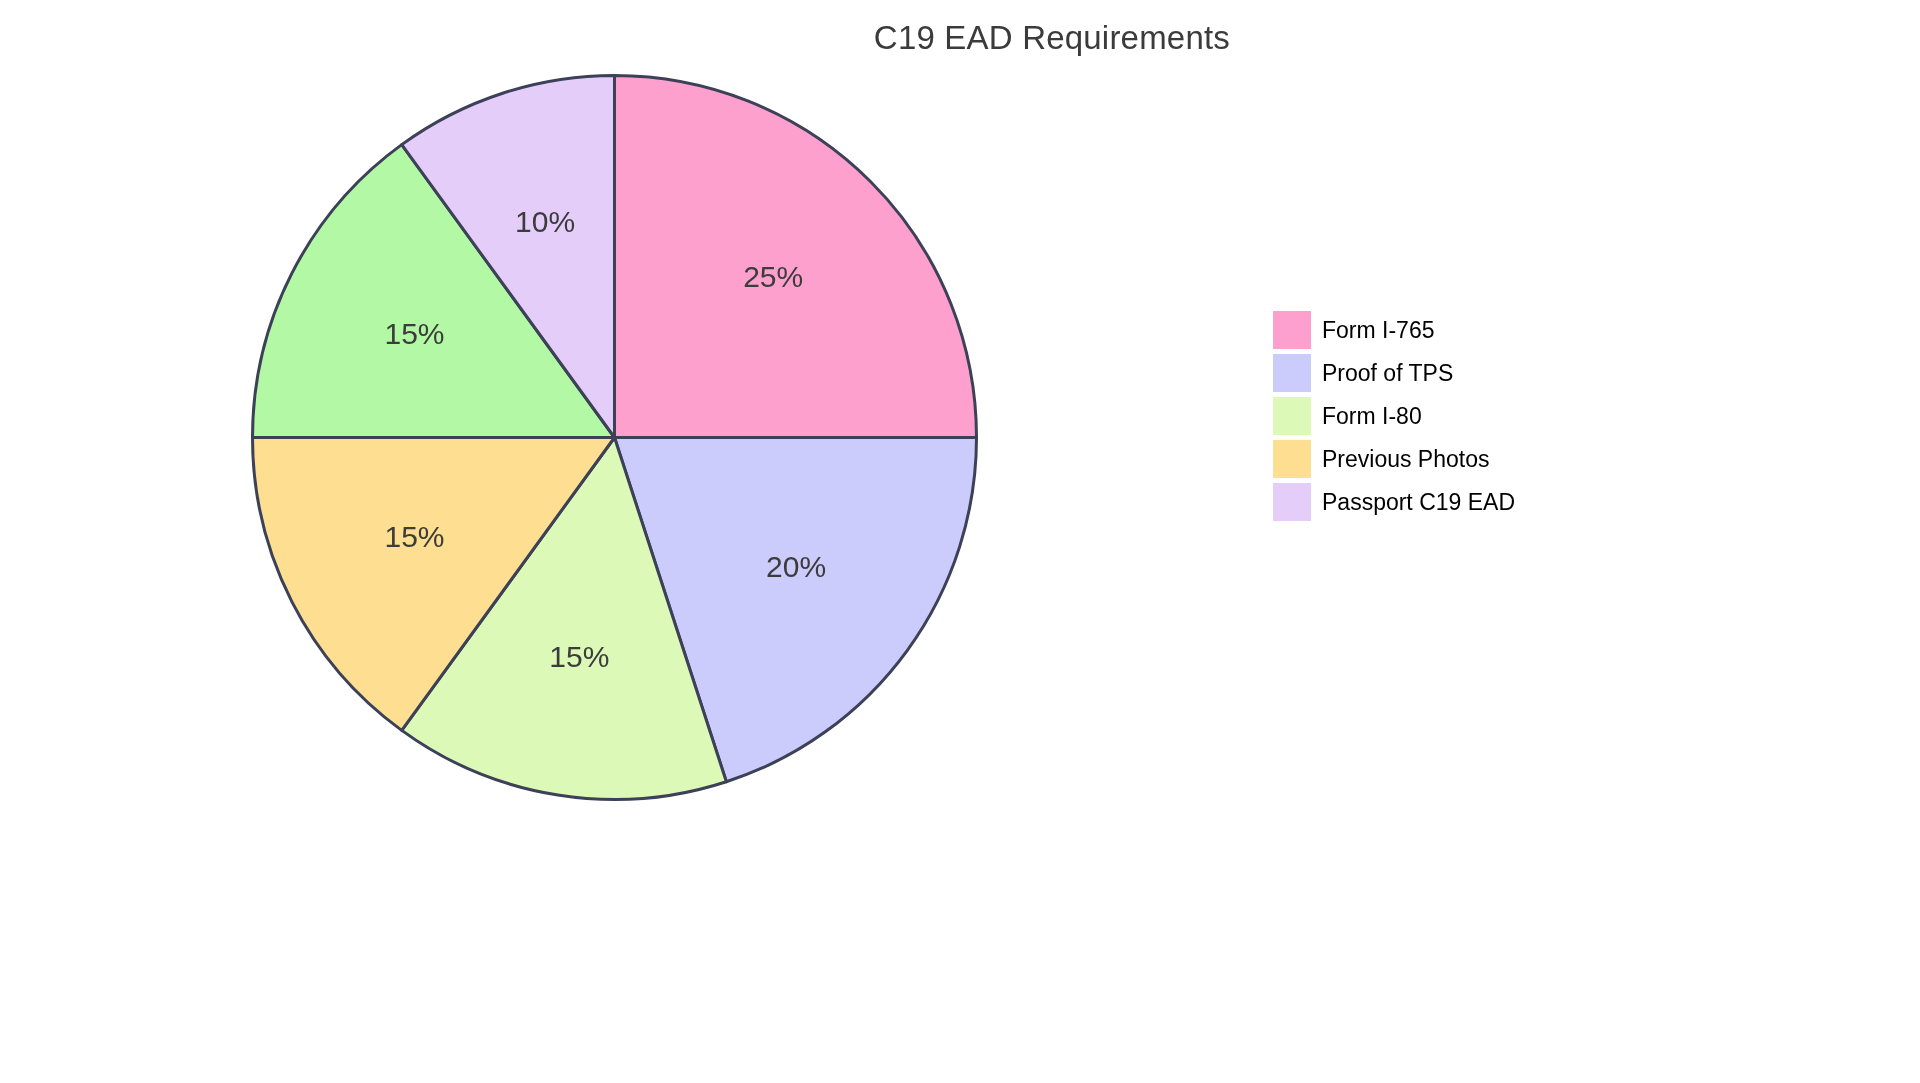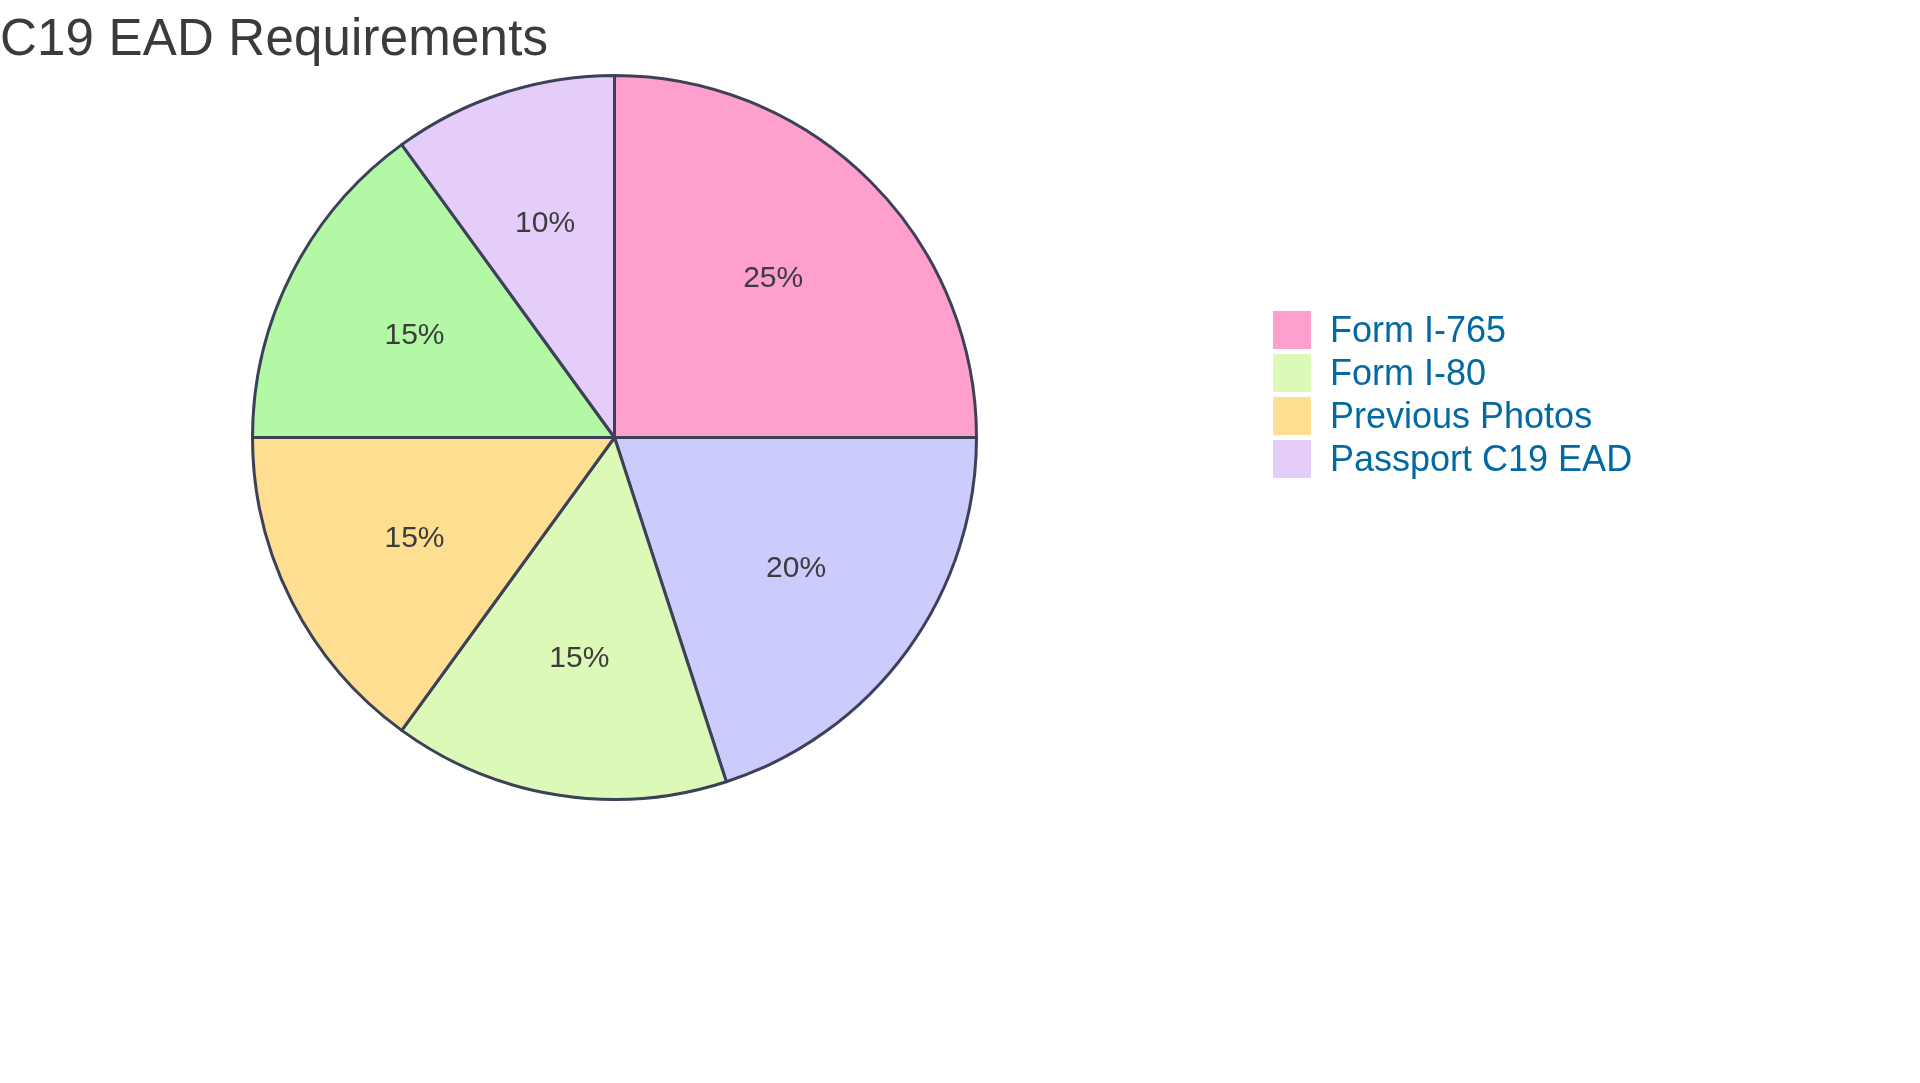--- a/index.html
+++ b/index.html
@@ -25,22 +25,22 @@
     height: 1083px;
     background: #ffffff;
   }
 
   
   #chart-title {
     position: absolute;
     left: 0;
     top: 10px;
     width: 1230px;
-    text-align: left;
-    font-size: 51px;
+    text-align: right;
+    font-size: 33px;
     font-weight: 400;
     letter-spacing: 0.2px;
     color: #3b3b3b;
     line-height: 56px;
     white-space: nowrap;
   }
 
   
   #pie-area {
     position: absolute;
@@ -79,24 +79,24 @@
     align-items: center;
     height: 43px;
   }
   .legend-swatch {
     width: 38px;
     height: 38px;
     flex: 0 0 38px;
     border: 0 solid transparent;
   }
   .legend-label {
-    margin-left: 19px;
-    font-size: 36px;
+    margin-left: 11px;
+    font-size: 23px;
     line-height: 34px;
-    color: #0369a1;
+    color: #000000;
     white-space: nowrap;
   }
 </style>
 </head>
 <body>
 
 <div id="chart-root">
 
   <div id="chart-title">C19 EAD Requirements</div>
 
@@ -120,20 +120,24 @@
         </g>
     </svg>
   </div>
 
   <div id="legend">
       <div class="legend-item">
         <span class="legend-swatch" style="background: rgb(253, 160, 205);"></span>
         <span class="legend-label">Form I-765</span>
       </div>
       <div class="legend-item">
+        <span class="legend-swatch" style="background: rgb(203, 203, 252);"></span>
+        <span class="legend-label">Proof of TPS</span>
+      </div>
+      <div class="legend-item">
         <span class="legend-swatch" style="background: rgb(221, 249, 184);"></span>
         <span class="legend-label">Form I-80</span>
       </div>
       <div class="legend-item">
         <span class="legend-swatch" style="background: rgb(254, 222, 144);"></span>
         <span class="legend-label">Previous Photos</span>
       </div>
       <div class="legend-item">
         <span class="legend-swatch" style="background: rgb(229, 205, 250);"></span>
         <span class="legend-label">Passport C19 EAD</span>

